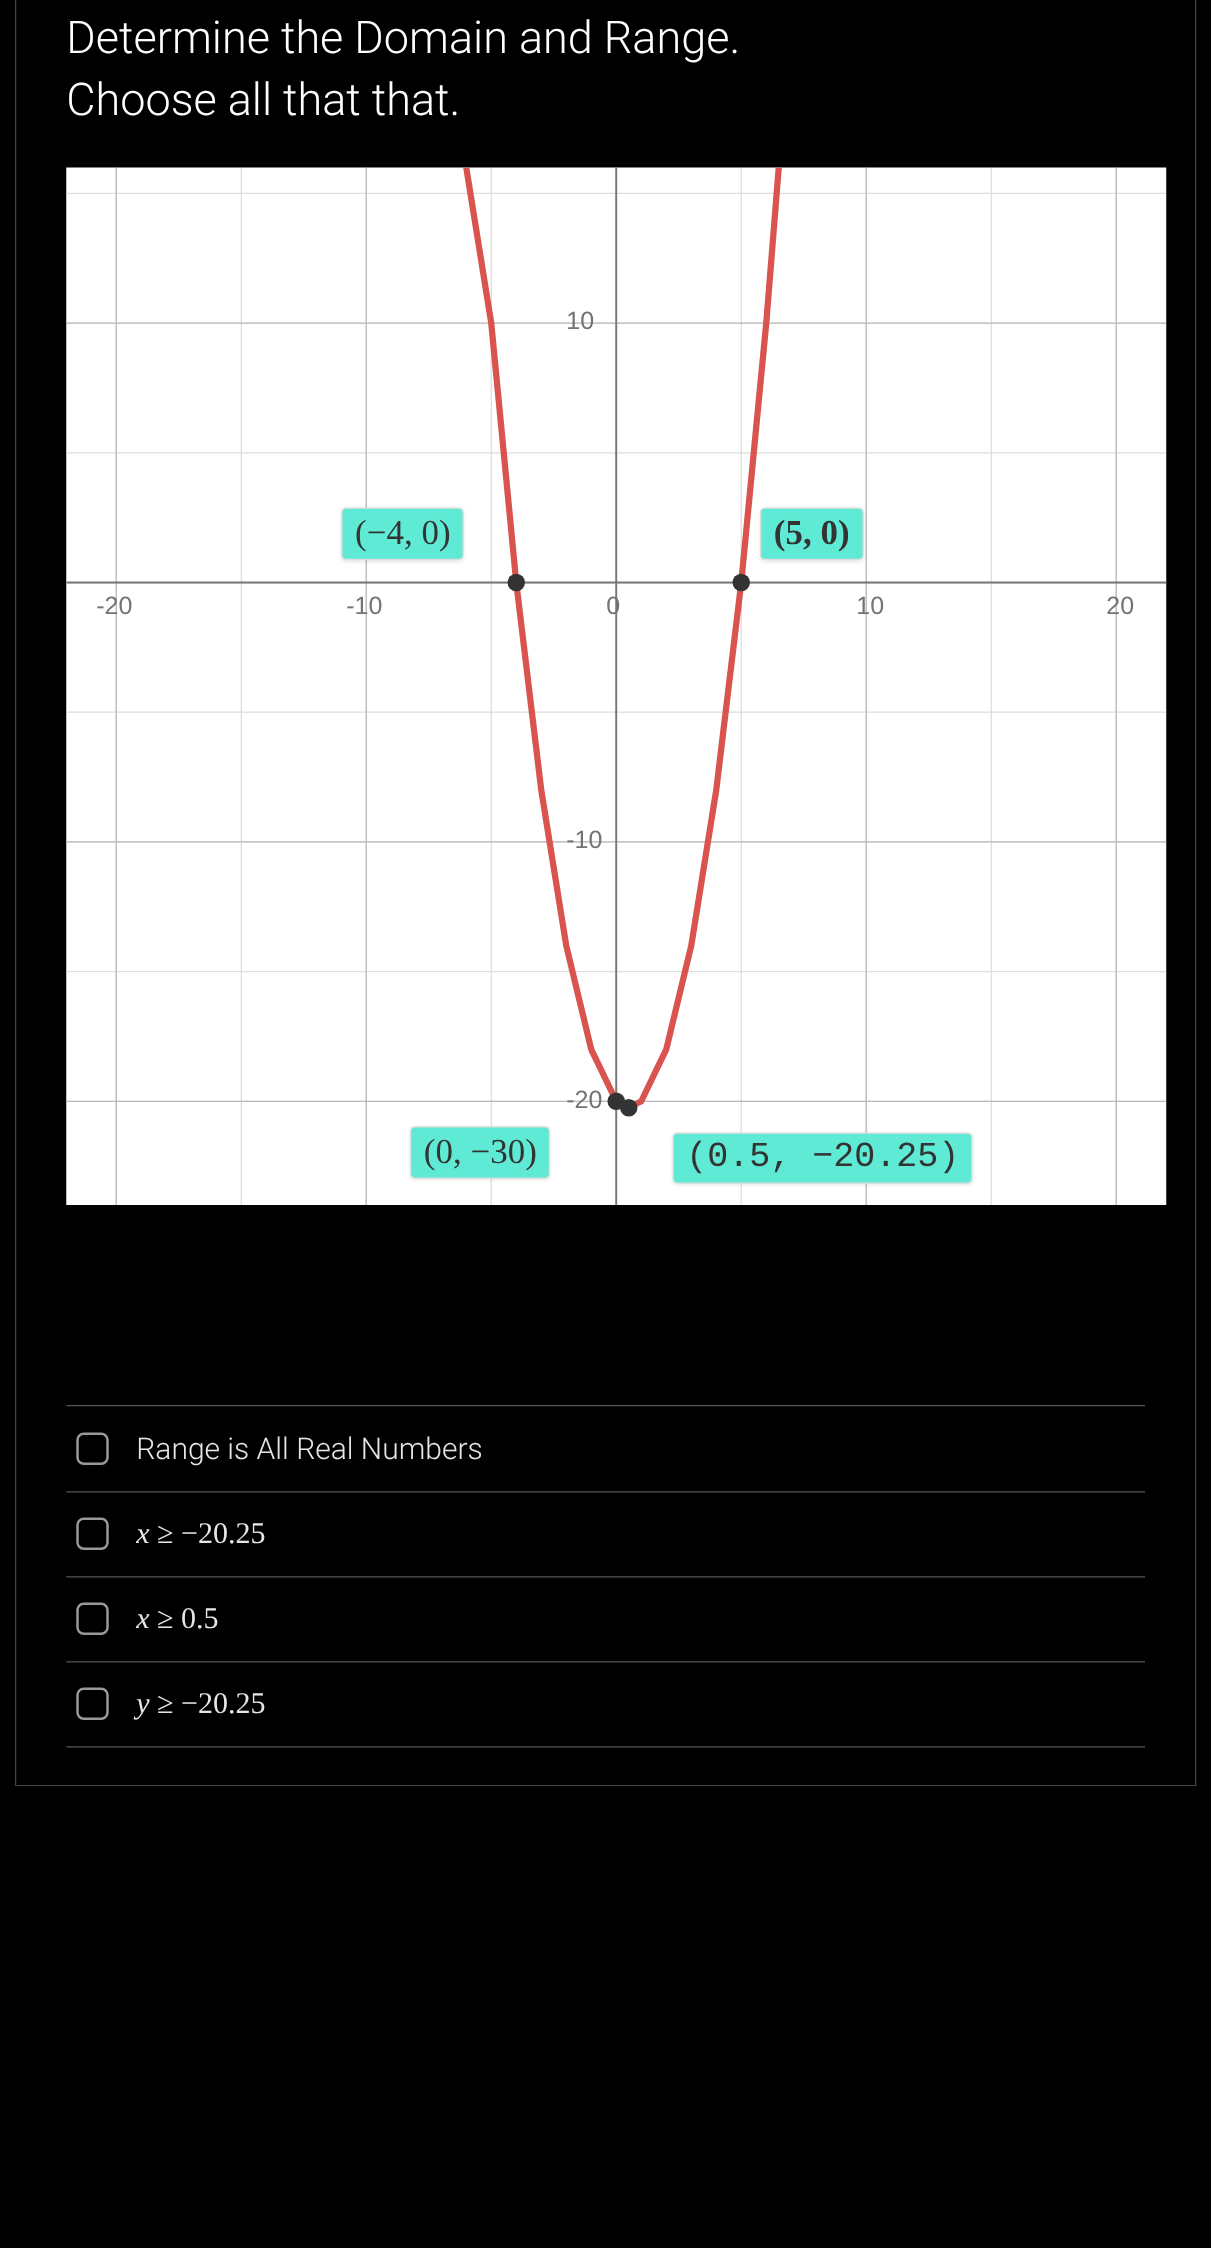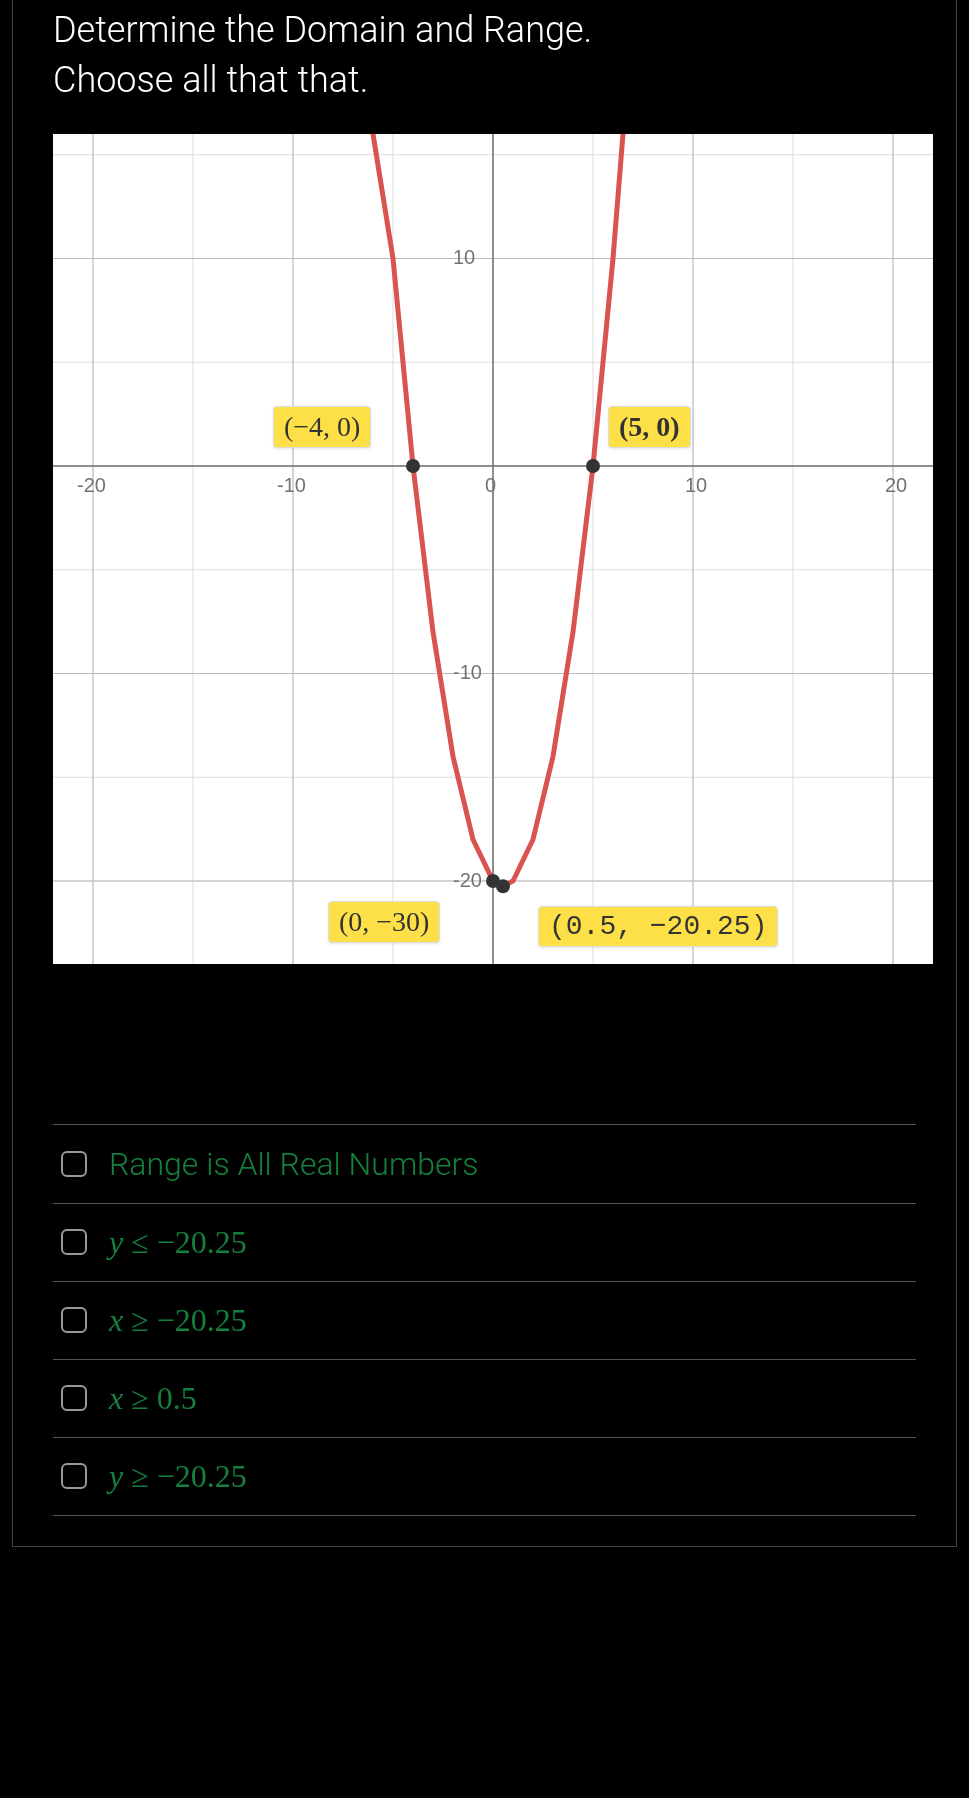--- a/index.html
+++ b/index.html
@@ -27,21 +27,21 @@
     background: #fff;
     margin: 0 40px;
     width: 880px;
     height: 830px;
     position: relative;
     overflow: hidden;
   }
   .chart-wrap svg { width: 100%; height: 100%; display: block; }
   .point-label {
     position: absolute;
-    background: #fde047;
+    background: #5eead4;
     border: 1px solid #ddd;
     border-radius: 4px;
     padding: 4px 10px;
     font-family: "Times New Roman", serif;
     font-size: 28px;
     color: #333;
     box-shadow: 0 1px 3px rgba(0,0,0,0.1);
   }
   .axis-label {
     position: absolute;
@@ -62,22 +62,22 @@
   }
   .checkbox {
     width: 26px;
     height: 26px;
     border: 2.5px solid #999;
     border-radius: 6px;
     margin-right: 22px;
     flex-shrink: 0;
   }
   .option-label {
-    color: #15803d;
-    font-size: 32px;
+    color: #e5e5e5;
+    font-size: 24px;
     font-family: "Times New Roman", serif;
   }
   .option-label.plain {
     font-family: -apple-system, BlinkMacSystemFont, "Segoe UI", Roboto, sans-serif;
     font-weight: 300;
   }
   .math-var { font-style: italic; }
 </style>
 </head>
 <body>
@@ -139,24 +139,20 @@
       <span class="point-label" style="left: 485px; top: 772.188px; font-family: Liberation Mono, monospace;">(0.5, −20.25)</span>
     </div>
 
   <div class="options" id="options">
       <div class="option-row">
         <div class="checkbox"></div>
         <div class="option-label plain">Range is All Real Numbers</div>
       </div>
       <div class="option-row">
         <div class="checkbox"></div>
-        <div class="option-label"><span class="math-var">y</span> ≤ −20.25</div>
-      </div>
-      <div class="option-row">
-        <div class="checkbox"></div>
         <div class="option-label"><span class="math-var">x</span> ≥ −20.25</div>
       </div>
       <div class="option-row">
         <div class="checkbox"></div>
         <div class="option-label"><span class="math-var">x</span> ≥ 0.5</div>
       </div>
       <div class="option-row">
         <div class="checkbox"></div>
         <div class="option-label"><span class="math-var">y</span> ≥ −20.25</div>
       </div>

